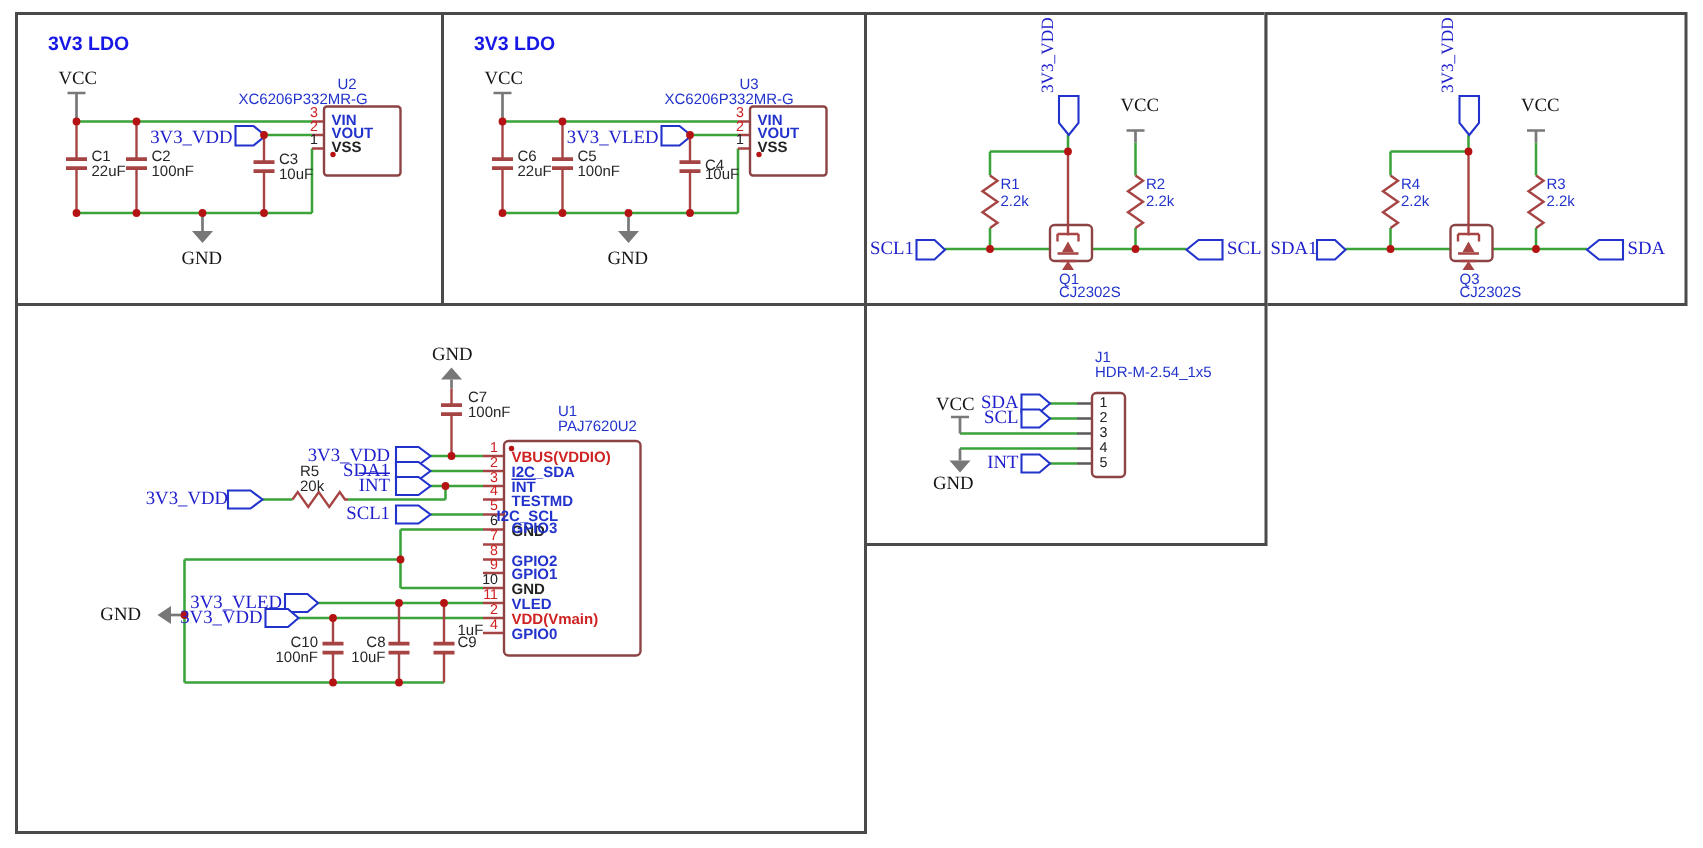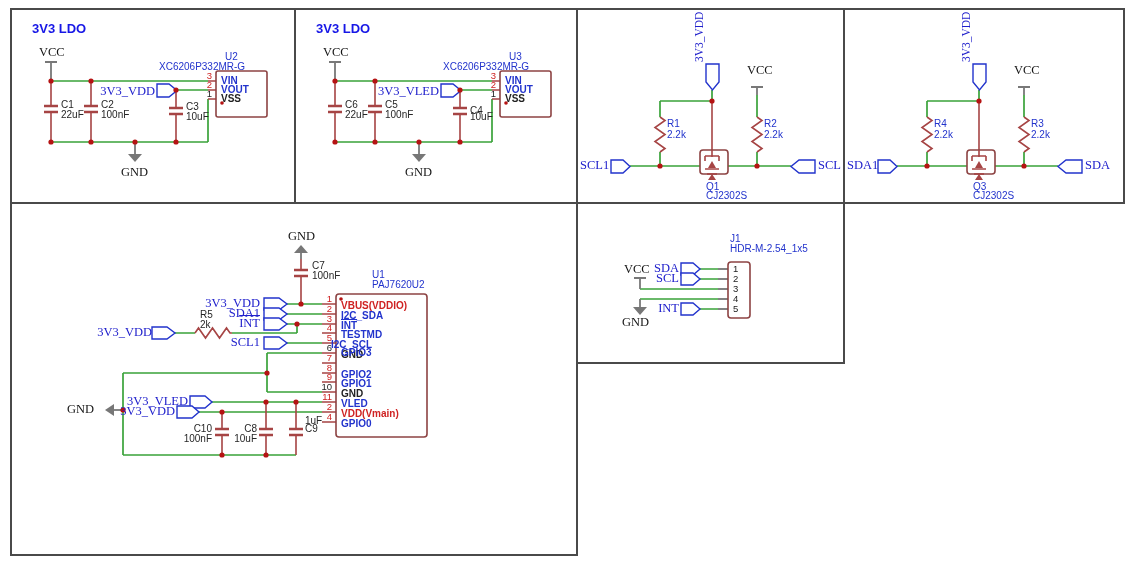--- a/index.html
+++ b/index.html
@@ -138,21 +138,21 @@
           <circle class="dot" cx="39" cy="132" r="2.6"></circle>
         <circle class="dot" cx="79" cy="132" r="2.6"></circle>
           <circle class="dot" cx="123" cy="132" r="2.6"></circle>
         <circle class="dot" cx="164" cy="132" r="2.6"></circle>
       </g>
     </svg>
     <span class="t title" style="left:20px;top:12px">3V3 LDO</span>
     <span class="t serif" style="left:27px;top:36px">VCC</span>
     <span class="t serif" style="left:109px;top:156px">GND</span>
     <span class="t net ra" style="left:63px;width:80px;top:75px">3V3_VLED</span>
-    <span class="t bref" style="left:213px;top:42px">U3</span>
+    <span class="t bref" style="left:197px;top:42px">U3</span>
     <span class="t bref" style="left:147px;top:52px">XC6206P332MR-G</span>
     <span class="t ref" style="left:49px;top:90px">C6</span>
     <span class="t ref" style="left:49px;top:100px">22uF</span>
     <span class="t ref" style="left:89px;top:90px">C5</span>
     <span class="t ref" style="left:89px;top:100px">100nF</span>
     <span class="t ref" style="left:174px;top:96px">C4</span>
     <span class="t ref" style="left:174px;top:102px">10uF</span>
     <span class="t num" style="left:186px;width:14px;top:61px">3</span>
     <span class="t num" style="left:186px;width:14px;top:70px">2</span>
     <span class="t num blk" style="left:186px;width:14px;top:79px">1</span>
@@ -338,21 +338,21 @@
     <span class="t serif" style="left:276px;top:26px">GND</span>
     <span class="t ref" style="left:300px;top:57px">C7</span>
     <span class="t ref" style="left:300px;top:67px">100nF</span>
     <span class="t bref" style="left:360px;top:66px">U1</span>
     <span class="t bref" style="left:360px;top:76px">PAJ7620U2</span>
     <span class="t net ra" style="left:148px;width:100px;top:93px">3V3_VDD</span>
     <span class="t net ra" style="left:148px;width:100px;top:103px">SDA1</span>
     <span class="t net ra ov" style="left:148px;width:100px;top:113px">INT</span>
     <span class="t net ra" style="left:148px;width:100px;top:132px">SCL1</span>
     <span class="t ref" style="left:188px;top:106px">R5</span>
-    <span class="t ref" style="left:188px;top:116px">2k</span>
+    <span class="t ref" style="left:188px;top:116px">20k</span>
     <span class="t net ra" style="left:60px;width:80px;top:122px">3V3_VDD</span>
     <span class="t serif ra" style="left:30px;width:52px;top:199px">GND</span>
     <span class="t net ra" style="left:96px;width:80px;top:191px">3V3_VLED</span>
     <span class="t net ra" style="left:83px;width:80px;top:201px">3V3_VDD</span>
     <span class="t ref ra" style="left:148px;width:52px;top:220px">C10</span>
     <span class="t ref ra" style="left:148px;width:52px;top:230px">100nF</span>
     <span class="t ref ra" style="left:193px;width:52px;top:220px">C8</span>
     <span class="t ref ra" style="left:193px;width:52px;top:230px">10uF</span>
     <span class="t ref" style="left:293px;top:220px">C9</span>
     <span class="t ref" style="left:293px;top:212px">1uF</span>

